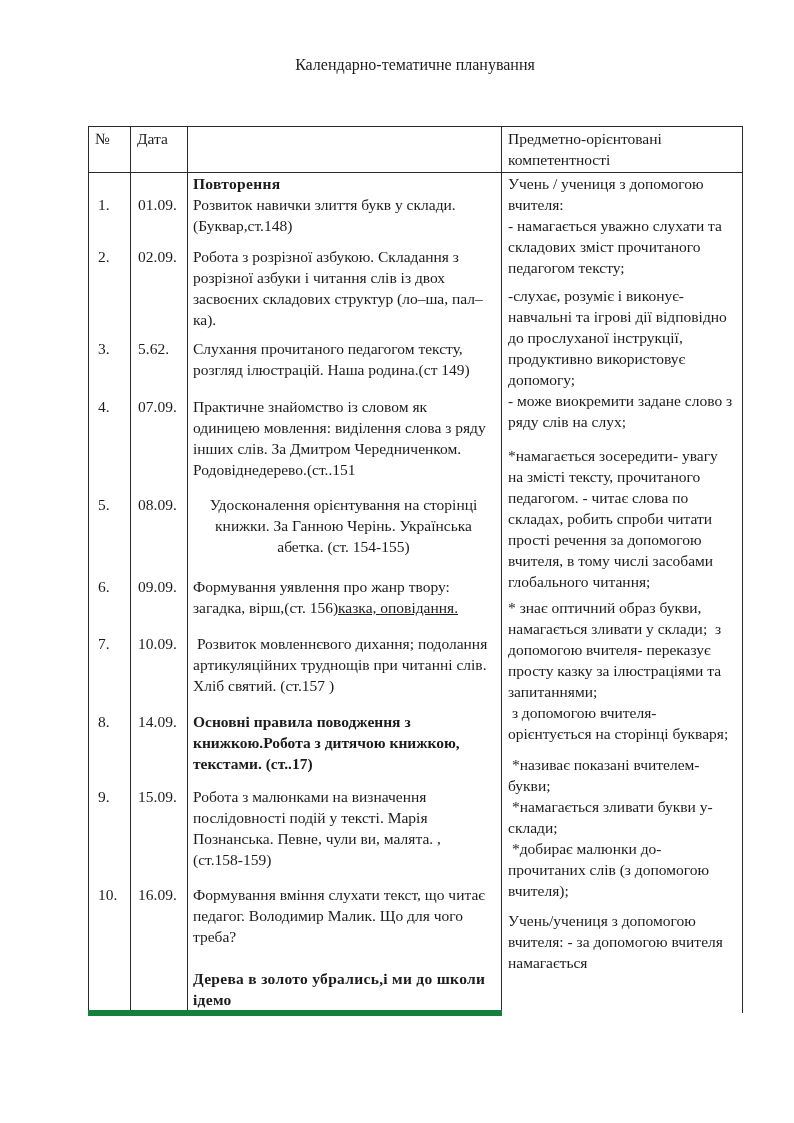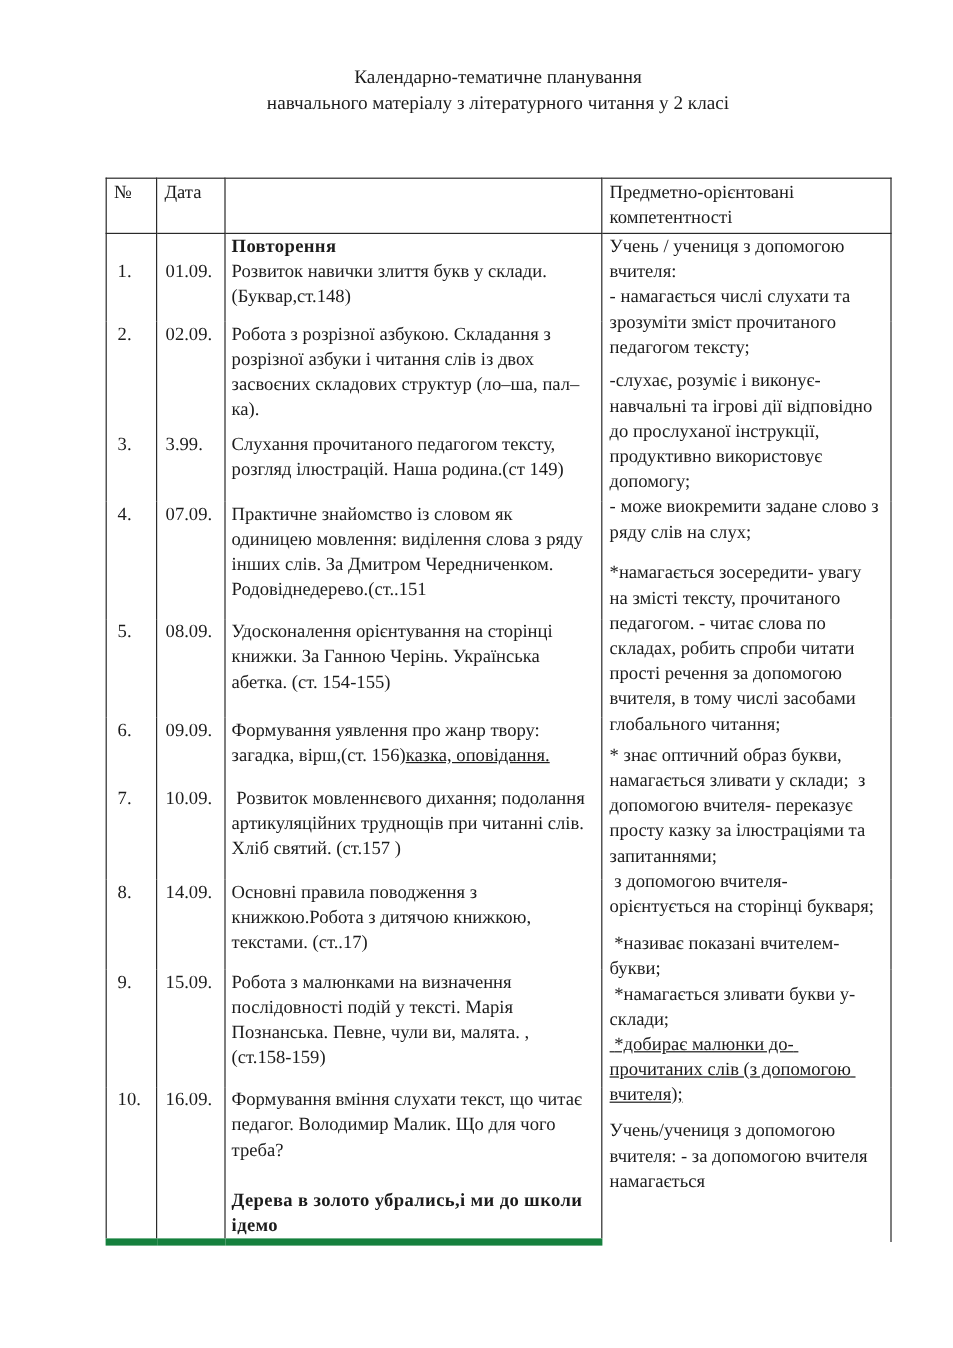--- a/index.html
+++ b/index.html
@@ -66,42 +66,41 @@
 
   .topic-text, .section-heading, .bold-note { white-space: pre-wrap; }
   .section-heading { font-weight: bold; letter-spacing: 0.3px; }
   .underlined { text-decoration: underline; }
   .bold-note { font-weight: bold; margin-top: 21px; letter-spacing: 0.3px; }
 
   .pb10 { padding-bottom: 10px !important; }
   .pb8  { padding-bottom: 8px  !important; }
   .pb16 { padding-bottom: 16px !important; }
   .pb14 { padding-bottom: 14px !important; }
-  .pb19 { padding-bottom: 19px !important; }
+  .pb19 { padding-bottom: 19px !important; text-align: center; }
   .pb15 { padding-bottom: 15px !important; }
-  .pb12 { padding-bottom: 12px !important; }
+  .pb12 { padding-bottom: 12px !important; font-weight: bold; }
 
   .comp-cell p {
     margin: 0;
     white-space: pre-wrap;
   }
   .mB7  { margin-bottom: 7px  !important; }
   .mB13 { margin-bottom: 13px !important; }
   .mB5  { margin-bottom: 5px  !important; }
   .mB10 { margin-bottom: 10px !important; }
-  .mB9  { margin-bottom: 9px  !important; text-decoration: underline; }
+  .mB9  { margin-bottom: 9px  !important; }
 </style>
 </head>
 <body>
 
 <div class="page">
 
   <div class="title-block">
     <div>Календарно-тематичне планування</div>
-    <div>навчального матеріалу з літературного читання у 2 класі</div>
   </div>
 
   <table class="plan">
     <colgroup>
       <col style="width:42px">
       <col style="width:57px">
       <col style="width:314px">
       <col style="width:241px">
     </colgroup>
     <thead>
@@ -115,42 +114,42 @@
     <tbody>
       <tr>
         <td class="num-cell pt1">1.</td>
         <td class="date-cell pt1">01.09.</td>
         <td class="topic-cell pb10">
           <div class="section-heading">Повторення</div>
           <div class="topic-text">Розвиток навички злиття букв у склади. (Буквар,ст.148)</div>
         </td>
         <td class="comp-cell" rowspan="10">
           <p>Учень / учениця з допомогою вчителя:</p>
-          <p class="mB7">- намагається числі слухати та зрозуміти зміст прочитаного педагогом тексту;</p>
+          <p class="mB7">- намагається уважно слухати та складових зміст прочитаного педагогом тексту;</p>
           <p>-слухає, розуміє і виконує- навчальні та ігрові дії відповідно до прослуханої інструкції, продуктивно використовує допомогу;</p>
           <p class="mB13">- може виокремити задане слово з ряду слів на слух;</p>
           <p class="mB5">*намагається зосередити- увагу на змісті тексту, прочитаного педагогом. - читає слова по складах, робить спроби читати прості речення за допомогою вчителя, в тому числі засобами глобального читання;</p>
           <p>* знає оптичний образ букви, намагається зливати у склади;  з допомогою вчителя- переказує просту казку за ілюстраціями та запитаннями;</p>
           <p class="mB10"> з допомогою вчителя- орієнтується на сторінці букваря;</p>
           <p> *називає показані вчителем- букви;</p>
           <p> *намагається зливати букви у- склади;</p>
           <p class="mB9"> *добирає малюнки до- прочитаних слів (з допомогою вчителя);</p>
           <p>Учень/учениця з допомогою вчителя: - за допомогою вчителя намагається</p>
         </td>
       </tr>
       <tr>
         <td class="num-cell">2.</td>
         <td class="date-cell">02.09.</td>
         <td class="topic-cell pb8">
           <div class="topic-text">Робота з розрізної азбукою. Складання з розрізної азбуки і читання слів із двох засвоєних складових структур (ло–ша, пал–ка).</div>
         </td>
       </tr>
       <tr>
         <td class="num-cell">3.</td>
-        <td class="date-cell">3.99.</td>
+        <td class="date-cell">5.62.</td>
         <td class="topic-cell pb16">
           <div class="topic-text">Слухання прочитаного педагогом тексту, розгляд ілюстрацій. Наша родина.(ст 149)</div>
         </td>
       </tr>
       <tr>
         <td class="num-cell">4.</td>
         <td class="date-cell">07.09.</td>
         <td class="topic-cell pb14">
           <div class="topic-text">Практичне знайомство із словом як одиницею мовлення: виділення слова з ряду інших слів. За Дмитром Чередниченком. Родовіднедерево.(ст..151</div>
         </td>

